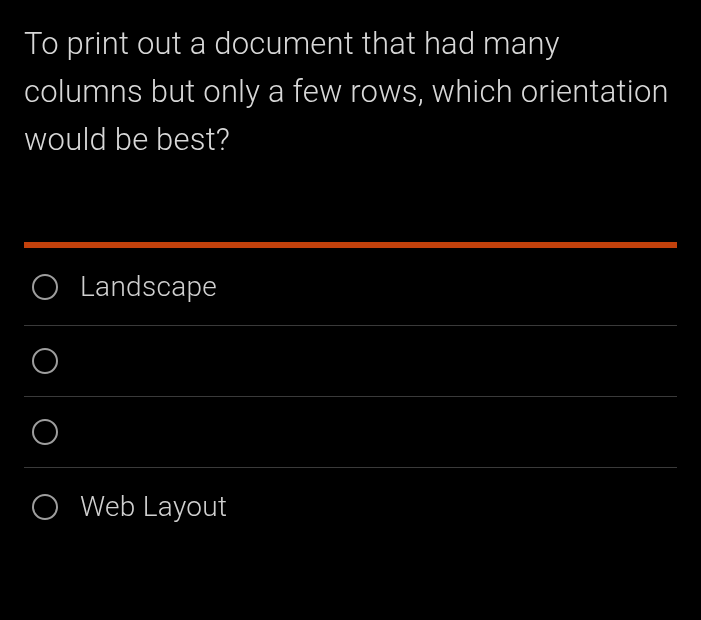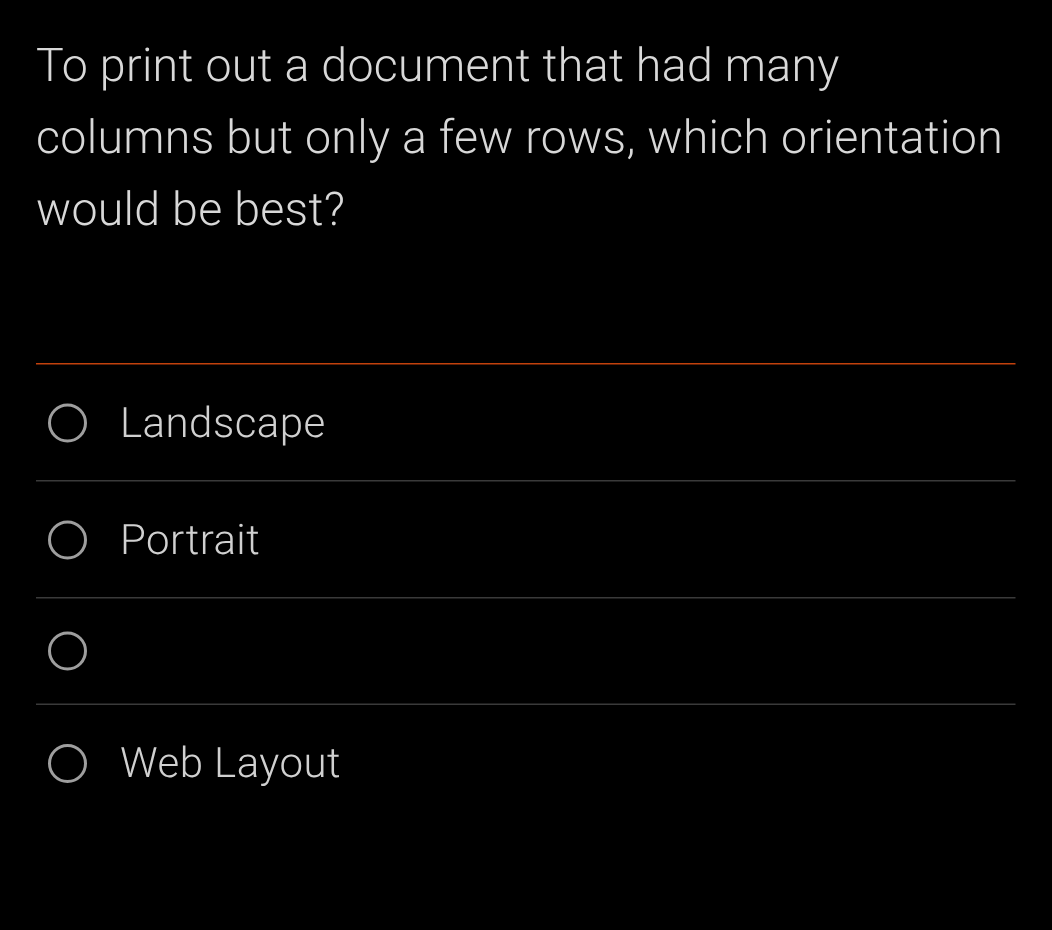--- a/index.html
+++ b/index.html
@@ -18,21 +18,21 @@
     }
     .question-text {
       font-size: 31px;
       font-weight: 300;
       line-height: 1.55;
       color: #d8d8d8;
       margin-bottom: 78px;
       letter-spacing: 0.2px;
     }
     .options {
-      border-top: 1px solid #c2410c;
+      border-top: 6px solid #c2410c;
     }
     .option {
       display: flex;
       align-items: center;
       padding: 22px 8px;
       border-bottom: 1px solid #3a3a3a;
       cursor: pointer;
     }
     .option:last-child {
       border-bottom: none;
@@ -58,21 +58,20 @@
 
 <div class="question-text">To print out a document that had many columns but only a few rows, which orientation would be best?</div>
 
 <div class="options">
   <div class="option">
     <div class="radio-circle"></div>
     <span class="option-label">Landscape</span>
   </div>
   <div class="option">
     <div class="radio-circle"></div>
-    <span class="option-label">Portrait</span>
   </div>
   <div class="option">
     <div class="radio-circle"></div>
   </div>
   <div class="option">
     <div class="radio-circle"></div>
     <span class="option-label">Web Layout</span>
   </div>
 </div>
 

